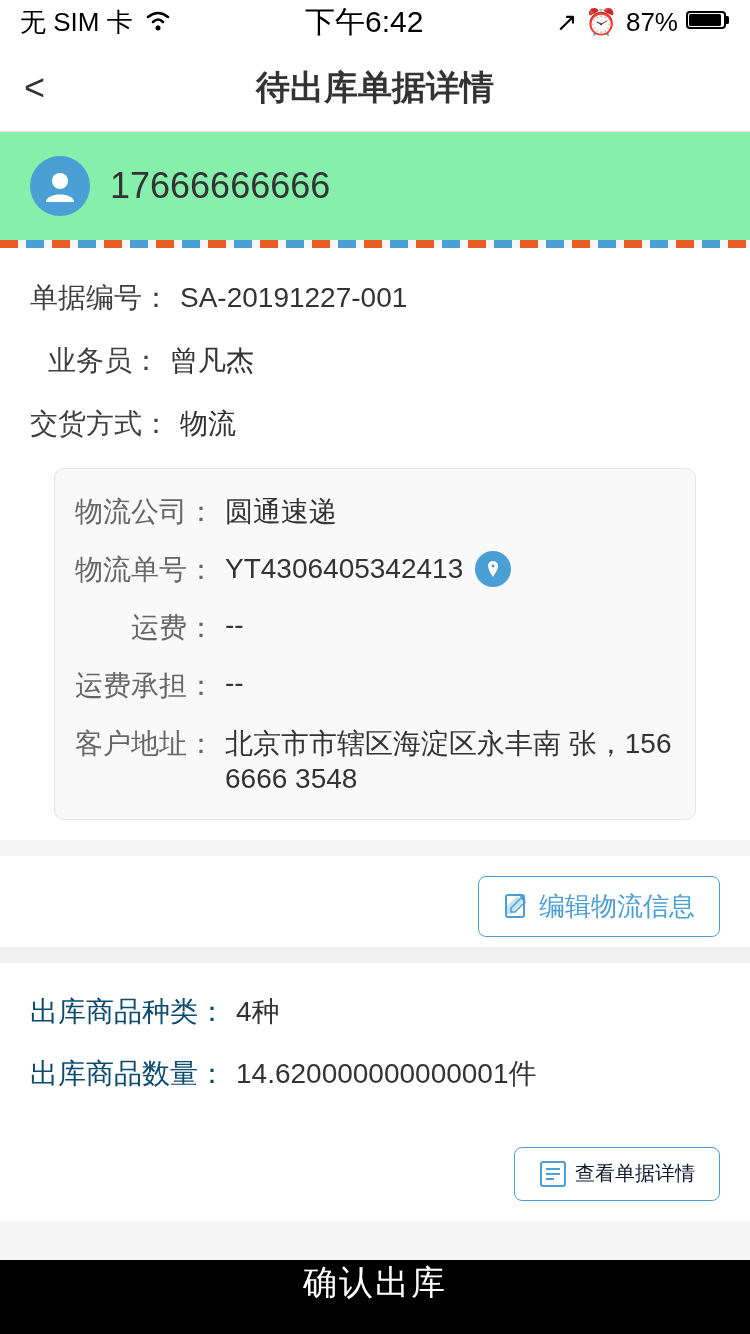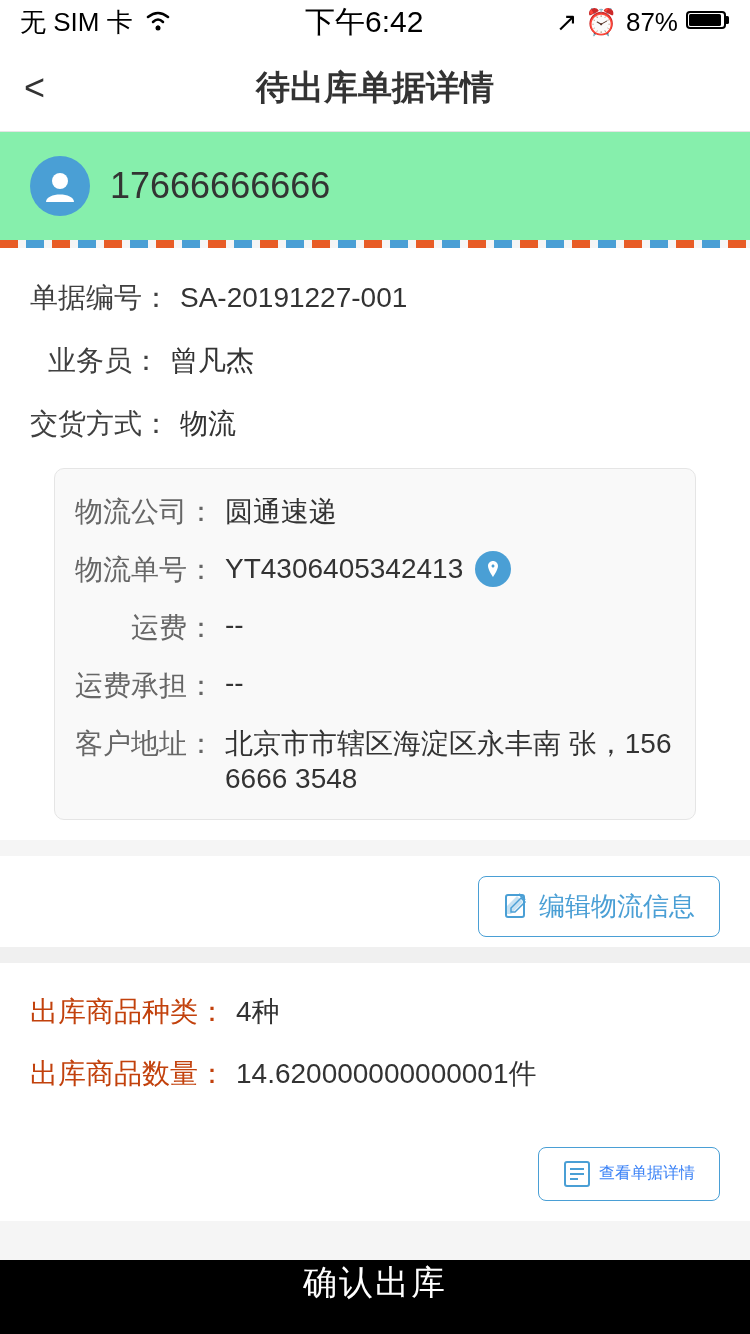--- a/index.html
+++ b/index.html
@@ -196,21 +196,21 @@
     .product-section {
       background: #fff;
       padding: 30px 30px 20px 30px;
     }
     .product-row {
       display: flex;
       align-items: center;
       margin-bottom: 24px;
     }
     .product-label {
-      color: #c2410c;
+      color: #0c4a6e;
       font-size: 28px;
       min-width: 160px;
       text-align: right;
       flex-shrink: 0;
     }
     .product-value {
       color: #333;
       font-size: 28px;
       margin-left: 10px;
     }
@@ -219,22 +219,22 @@
     .view-detail-row {
       display: flex;
       justify-content: flex-end;
       padding: 10px 30px 20px 30px;
       background: #fff;
     }
     .view-detail-btn {
       border: 1.5px solid #4a9fd5;
       border-radius: 8px;
       padding: 12px 24px;
-      color: #3b82f6;
-      font-size: 16px;
+      color: #0f172a;
+      font-size: 20px;
       display: flex;
       align-items: center;
       gap: 8px;
       background: #fff;
       cursor: pointer;
     }
 
     
     .bottom-space {
       height: 200px;

